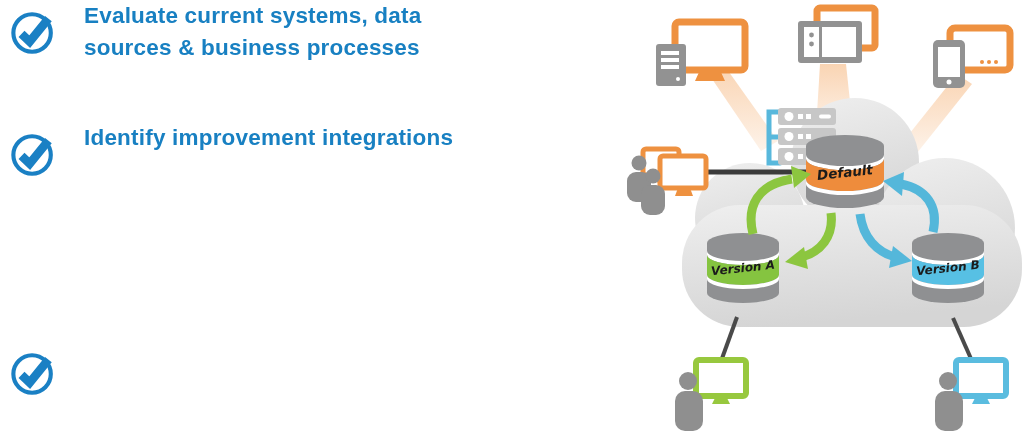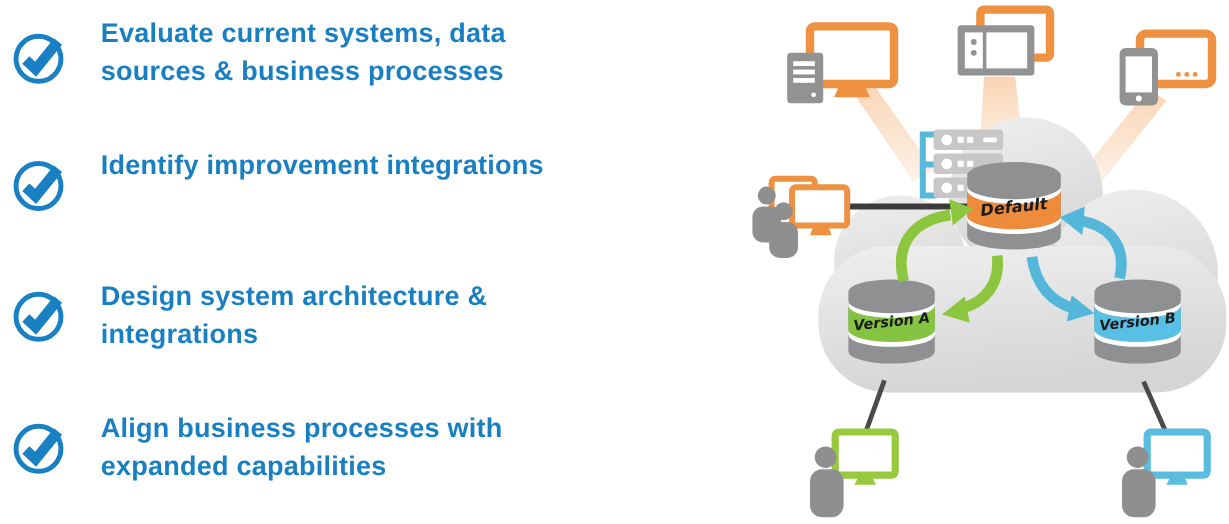--- a/index.html
+++ b/index.html
@@ -3,21 +3,21 @@
 <meta charset="utf-8">
 <style>
   html,body{margin:0;padding:0;background:#ffffff;}
   .stage{position:relative;width:1024px;height:437px;background:#fff;overflow:hidden;
          font-family:"Liberation Sans",sans-serif;}
   .checklist{position:absolute;left:0;top:0;width:500px;height:437px;}
   .check-item{position:absolute;left:10px;display:flex;align-items:flex-start;}
   .check-item .badge{flex:0 0 48px;width:48px;height:48px;margin-top:9px;}
   .check-item p{margin:0 0 0 26px;width:380px;font-size:22.5px;line-height:32px;
                 font-weight:bold;color:#1880C2;letter-spacing:0.2px;}
-  .item-0{top:12px;align-items:center;} .item-1{top:122px;} .item-2{top:231px;} .item-3{top:341px;}
+  .item-0{top:0;} .item-1{top:122px;} .item-2{top:231px;} .item-3{top:341px;}
   .diagram{position:absolute;left:620px;top:0;width:404px;height:437px;}
   svg{display:block;}
 </style>
 </head>
 <body>
 
 <div class="stage">
 
   <section class="checklist">
 
@@ -30,34 +30,26 @@
     </div>
 
     <div class="check-item item-1">
       <svg class="badge" viewBox="0 0 50 50">
         <circle cx="23" cy="25" r="19.5" fill="none" stroke="#1A80C4" stroke-width="4.3"></circle>
         <path d="M12,26 L20.5,34 L40,10" fill="none" stroke="#1A80C4" stroke-width="9"></path>
       </svg>
       <p>Identify improvement integrations</p>
     </div>
 
-    <div class="check-item item-2">
-      <svg class="badge" viewBox="0 0 50 50">
-        <circle cx="23" cy="25" r="19.5" fill="none" stroke="#1A80C4" stroke-width="4.3"></circle>
-        <path d="M12,26 L20.5,34 L40,10" fill="none" stroke="#1A80C4" stroke-width="9"></path>
-      </svg>
-      <p>Design system architecture &amp; integrations</p>
-    </div>
 
     <div class="check-item item-3">
       <svg class="badge" viewBox="0 0 50 50">
         <circle cx="23" cy="25" r="19.5" fill="none" stroke="#1A80C4" stroke-width="4.3"></circle>
         <path d="M12,26 L20.5,34 L40,10" fill="none" stroke="#1A80C4" stroke-width="9"></path>
       </svg>
-      <p>Align business processes with expanded capabilities</p>
     </div>
   </section>
 
   <div class="diagram">
     <svg width="404" height="437" viewBox="0 0 404 437">
       <defs>
         <linearGradient id="beam" x1="0" y1="0" x2="0" y2="1">
           <stop offset="0" stop-color="#F2994A" stop-opacity="0.42"></stop>
           <stop offset="1" stop-color="#F2994A" stop-opacity="0.12"></stop>
         </linearGradient>

